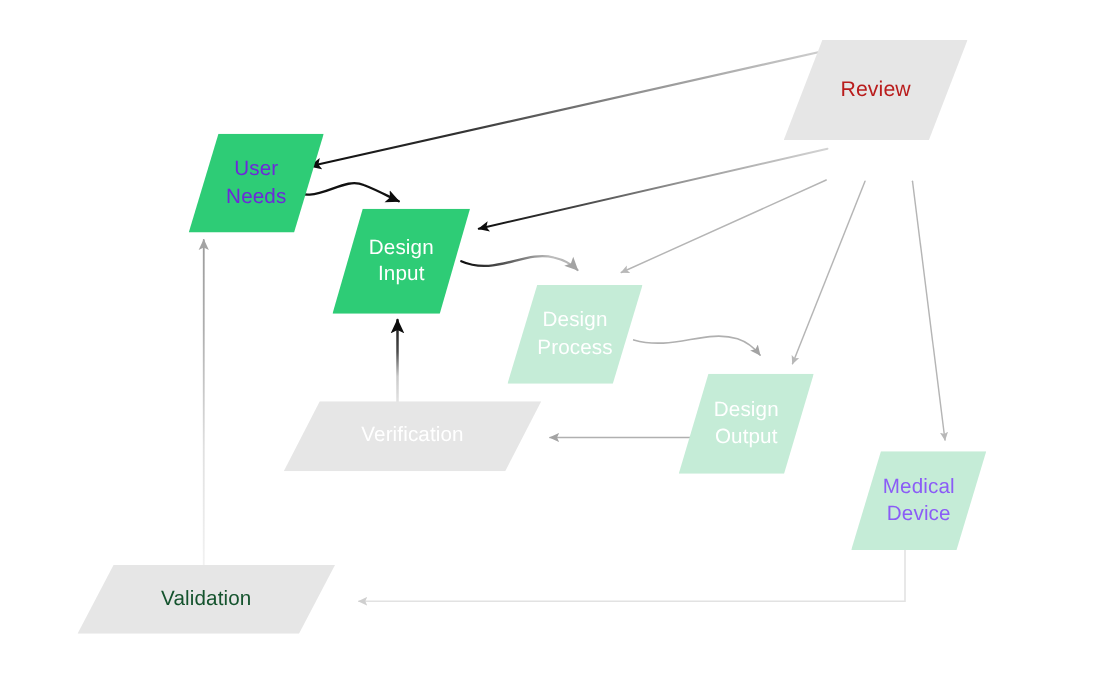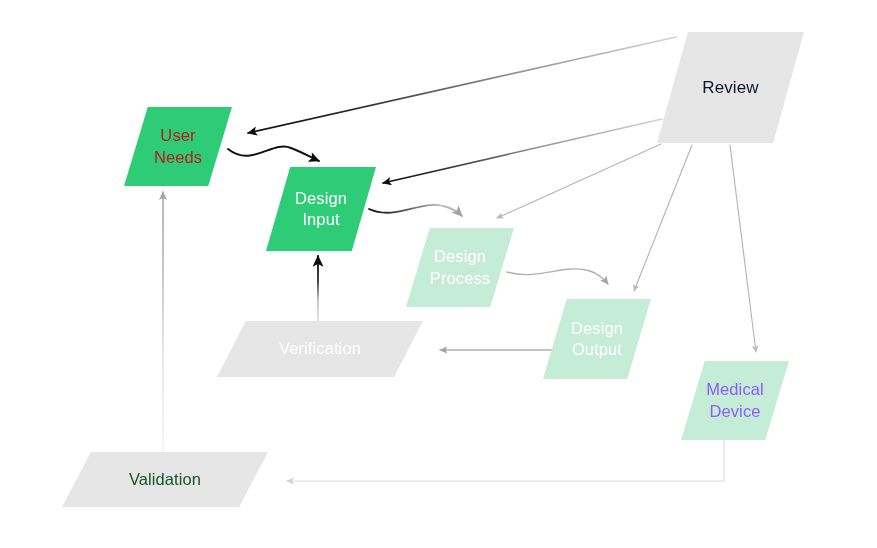--- a/index.html
+++ b/index.html
@@ -131,21 +131,21 @@
       <path d="M 560 350 L 440 350" stroke="#b0b0b0" stroke-width="1.35" marker-end="url(#arrowGrey)"></path>
 
       <path d="M 318 322 L 318 256" stroke="url(#gradVerifDesignInput)" stroke-width="2.0" marker-end="url(#arrowDark)"></path>
 
       <path d="M 724 437 L 724 481 L 287 481" stroke="#e2e2e2" stroke-width="1.25" marker-end="url(#arrowFaint)"></path>
 
       <path d="M 163 455 L 163 192" stroke="url(#gradValidUserNeeds)" stroke-width="1.45" marker-end="url(#arrowGrey)"></path>
     </g>
   </svg>
 
-  <div class="node node-strong" style="left: 124px; top: 107px; width: 108px; height: 79px; color: #b91c1c;">
+  <div class="node node-strong" style="left: 151px; top: 107px; width: 108px; height: 79px; color: #6d28d9;">
     <svg class="node-shape" viewBox="0 0 100 100" preserveAspectRatio="none">
       <polygon points="0,100 22,0 100,0 78,100" fill="#2ecc76"></polygon>
     </svg>
     <span class="node-label">User
 Needs</span>
   </div>
 
   <div class="node node-strong" style="left: 266px; top: 167px; width: 110px; height: 84px; color: rgb(255, 255, 255);">
     <svg class="node-shape" viewBox="0 0 100 100" preserveAspectRatio="none">
       <polygon points="0,100 22,0 100,0 78,100" fill="#2ecc76"></polygon>
@@ -171,28 +171,28 @@
   </div>
 
   <div class="node node-soft" style="left: 681px; top: 361px; width: 108px; height: 79px; color: #8b5cf6;">
     <svg class="node-shape" viewBox="0 0 100 100" preserveAspectRatio="none">
       <polygon points="0,100 22,0 100,0 78,100" fill="#c5ecd7"></polygon>
     </svg>
     <span class="node-label">Medical
 Device</span>
   </div>
 
-  <div class="node node-review" style="left: 657px; top: 32px; width: 147px; height: 111px; color: #0f172a;">
+  <div class="node node-review" style="left: 627px; top: 32px; width: 147px; height: 80px; color: #b91c1c;">
     <svg class="node-shape" viewBox="0 0 100 100" preserveAspectRatio="none">
       <polygon points="0,100 21,0 100,0 79,100" fill="#e6e6e6"></polygon>
     </svg>
     <span class="node-label">Review</span>
   </div>
 
-  <div class="node node-grey" style="left: 217px; top: 321px; width: 206px; height: 56px; color: rgb(255, 255, 255);">
+  <div class="node node-grey" style="left: 227px; top: 321px; width: 206px; height: 56px; color: rgb(255, 255, 255);">
     <svg class="node-shape" viewBox="0 0 100 100" preserveAspectRatio="none">
       <polygon points="0,100 14,0 100,0 86,100" fill="#e6e6e6"></polygon>
     </svg>
     <span class="node-label">Verification</span>
   </div>
 
   <div class="node node-grey" style="left: 62px; top: 452px; width: 206px; height: 55px; color: #14532d;">
     <svg class="node-shape" viewBox="0 0 100 100" preserveAspectRatio="none">
       <polygon points="0,100 14,0 100,0 86,100" fill="#e6e6e6"></polygon>
     </svg>

